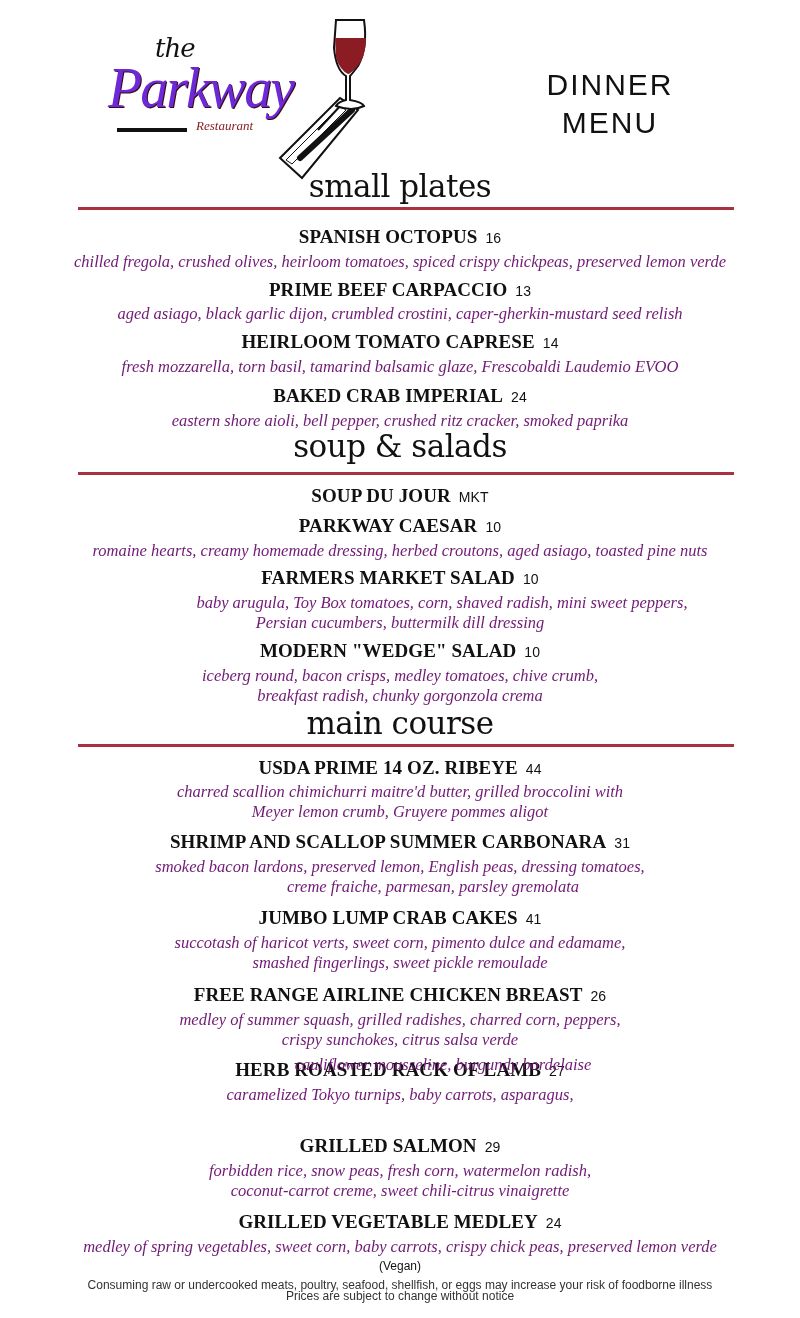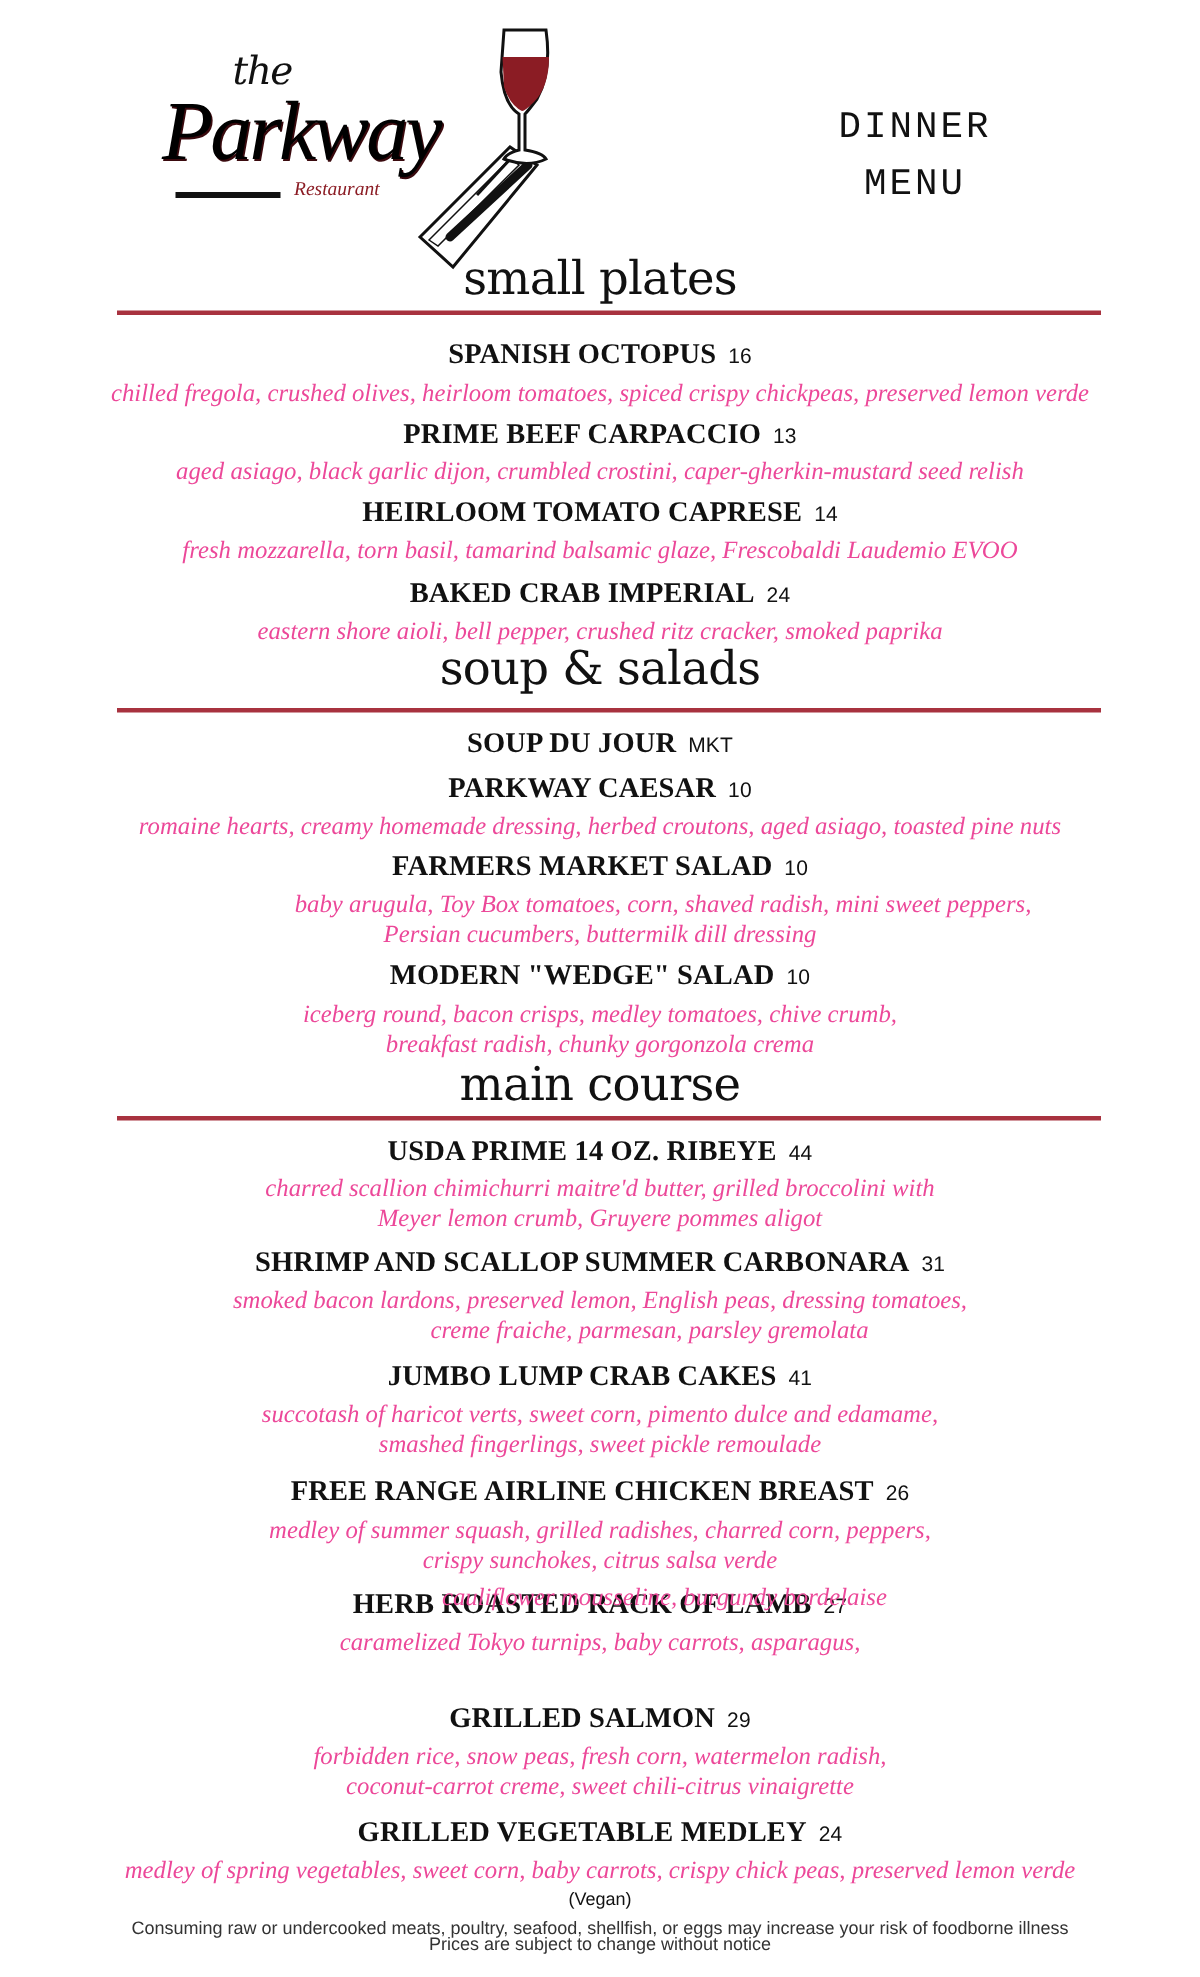--- a/index.html
+++ b/index.html
@@ -1,28 +1,28 @@
 <!DOCTYPE html>
 <html><head>
 <meta charset="utf-8">
 <style>
   html, body { margin:0; padding:0; background:#ffffff; }
   body { width:800px; height:1318px; position:relative; overflow:hidden; color:#111; font-family:"DejaVu Serif", serif; }
   .logo { position:absolute; left:100px; top:18px; width:270px; height:170px; }
   .logo-the { position:absolute; left:55px; top:15px; font-family:"DejaVu Serif", serif; font-style:italic; font-size:26px; color:#111; letter-spacing:-1px; }
-  .logo-parkway { position:absolute; left:8px; top:38px; font-family:"Liberation Serif", serif; font-style:italic; font-size:56px; color:#000000; letter-spacing:-2px; text-shadow:1px 1px 0 #3a0a0e; }
+  .logo-parkway { position:absolute; left:8px; top:38px; font-family:"Liberation Serif", serif; font-style:italic; font-size:56px; color:#6d28d9; letter-spacing:-2px; text-shadow:1px 1px 0 #3a0a0e; }
   .logo-rest { position:absolute; left:96px; top:100px; font-family:"Liberation Serif", serif; font-style:italic; font-size:13px; color:#8b1c24; }
   .logo-bar { position:absolute; left:17px; top:110px; width:70px; height:4px; background:#111; }
   .logo-art { position:absolute; left:140px; top:0; }
-  .title-block { position:absolute; left:520px; top:66px; width:180px; text-align:center; font-family:Liberation Mono, monospace; font-size:25px; line-height:38px; letter-spacing:2px; color:#111; }
+  .title-block { position:absolute; left:520px; top:66px; width:180px; text-align:center; font-family:Liberation Sans, sans-serif; font-size:30px; line-height:38px; letter-spacing:2px; color:#111; }
   .section-title { position:absolute; left:0; width:800px; text-align:center; font-family:"DejaVu Serif", serif; font-size:31px; color:#111; letter-spacing:-0.5px; }
   .rule { position:absolute; left:78px; width:656px; height:3px; background:#a8323f; }
   .item-name { position:absolute; left:0; width:800px; text-align:center; font-family:"Liberation Serif", serif; font-weight:bold; font-size:19px; letter-spacing:0.1px; color:#111; }
   .price { font-family:"Liberation Sans", sans-serif; font-weight:normal; font-size:14px; margin-left:8px; }
-  .desc { position:absolute; left:0; width:800px; text-align:center; font-family:"Liberation Serif", serif; font-style:italic; font-size:16.5px; line-height:20px; color:#ec4899; }
+  .desc { position:absolute; left:0; width:800px; text-align:center; font-family:"Liberation Serif", serif; font-style:italic; font-size:16.5px; line-height:20px; color:#701a75; }
   .vegan { position:absolute; left:0; width:800px; text-align:center; font-family:"Liberation Sans", sans-serif; font-size:12px; color:#111; }
   .note { position:absolute; left:0; width:800px; text-align:center; font-family:"Liberation Sans", sans-serif; font-size:12px; line-height:11px; color:#333; }
 </style>
 </head>
 <body>
 
 <div class="logo">
   <span class="logo-the">the</span>
   <span class="logo-parkway">Parkway</span>
   <div class="logo-bar"></div>

